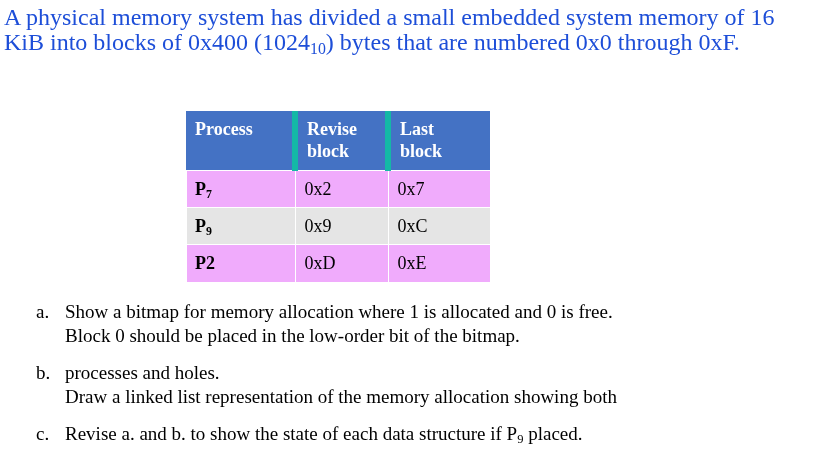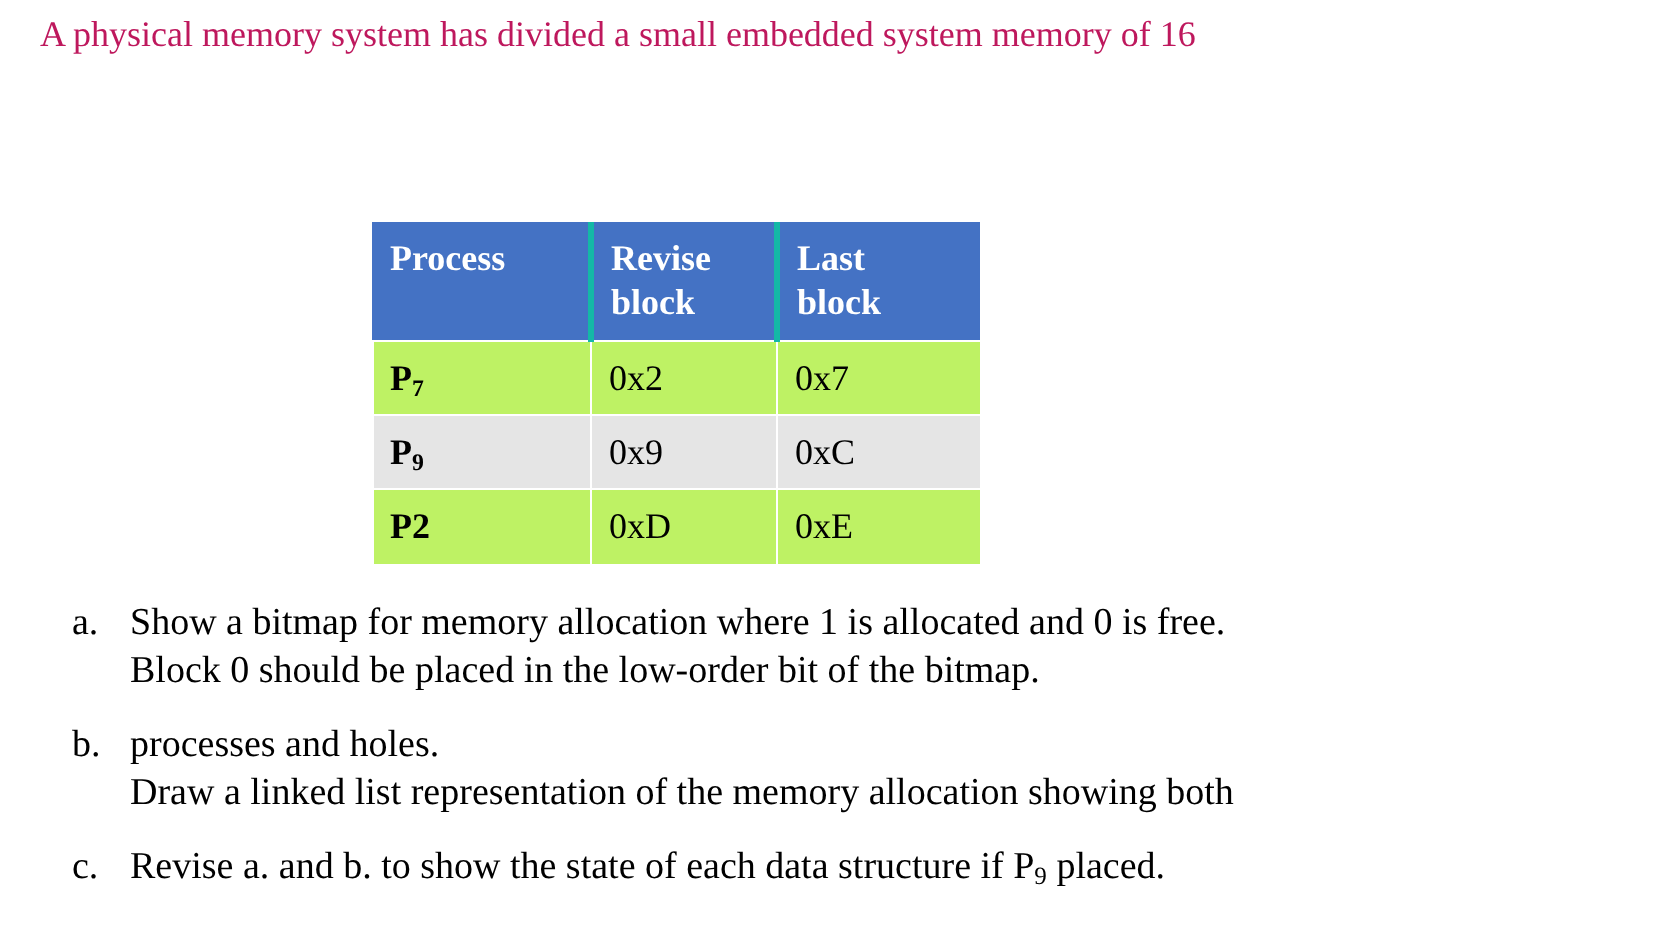--- a/index.html
+++ b/index.html
@@ -13,26 +13,26 @@
     position: relative;
     overflow: hidden;
     font-family: "Liberation Serif", "DejaVu Serif", serif;
     color: #000000;
     -webkit-font-smoothing: antialiased;
   }
 
   
   .intro {
     position: absolute;
-    left: 20px;
+    left: 4px;
     top: 5px;
     width: 790px;
-    font-size: 18px;
+    font-size: 24px;
     line-height: 25px;
-    color: #be185d;
+    color: #1d4ed8;
   }
   .intro .ln { white-space: nowrap; display: block; }
 
   sub {
     font-size: 0.66em;
     vertical-align: baseline;
     position: relative;
     top: 0.26em;
     line-height: 0;
   }
@@ -51,42 +51,42 @@
   .mem-table col.c2 { width: 93px; }
   .mem-table col.c3 { width: 102px; }
 
   .mem-table th {
     background: #4472C4;
     color: #ffffff;
     font-weight: bold;
     text-align: left;
     vertical-align: top;
     padding: 7px 9px 8px 9px;
-    border-right: 3px solid #14b8a6;
+    border-right: 6px solid #14b8a6;
     border-left: none;
     border-top: none;
     border-bottom: none;
     line-height: 22px;
     height: 48px;
     box-sizing: border-box;
   }
   .mem-table th:last-child { border-right: none; }
 
   .mem-table td {
     padding: 6px 9px 7px 9px;
     vertical-align: middle;
     height: 37px;
     box-sizing: border-box;
     border-right: 1px solid #ffffff;
     border-top: 1px solid #ffffff;
     line-height: 22px;
   }
   .mem-table td:last-child { border-right: none; }
 
-  .mem-table tr.shade td { background: #bef264; margin-top: 28px; }
+  .mem-table tr.shade td { background: #f0abfc; margin-top: 28px; }
   .mem-table tr.plain td { background: #e5e5e5; }
 
   .mem-table td.proc { font-weight: bold; }
 
   
   .mem-table tbody tr td:first-child { box-shadow: inset 1px 0 0 #ffffff; }
 
   
   .qlist {
     position: absolute;
@@ -106,20 +106,21 @@
     left: 36px;
     top: 0;
   }
   .qtext .ln { display: block; white-space: nowrap; font-family: Liberation Serif, serif; }
 </style>
 </head>
 <body>
 
 <div class="intro">
   <span class="ln">A physical memory system has divided a small embedded system memory of 16</span>
+  <span class="ln"><span>KiB into blocks of 0x400 (1024</span><sub>10</sub><span>) bytes that are numbered 0x0 through 0xF.</span></span>
 </div>
 
 <table class="mem-table">
   <colgroup>
     <col class="c1">
       <col class="c2">
       <col class="c3">
   </colgroup>
   <thead>
     <tr>

